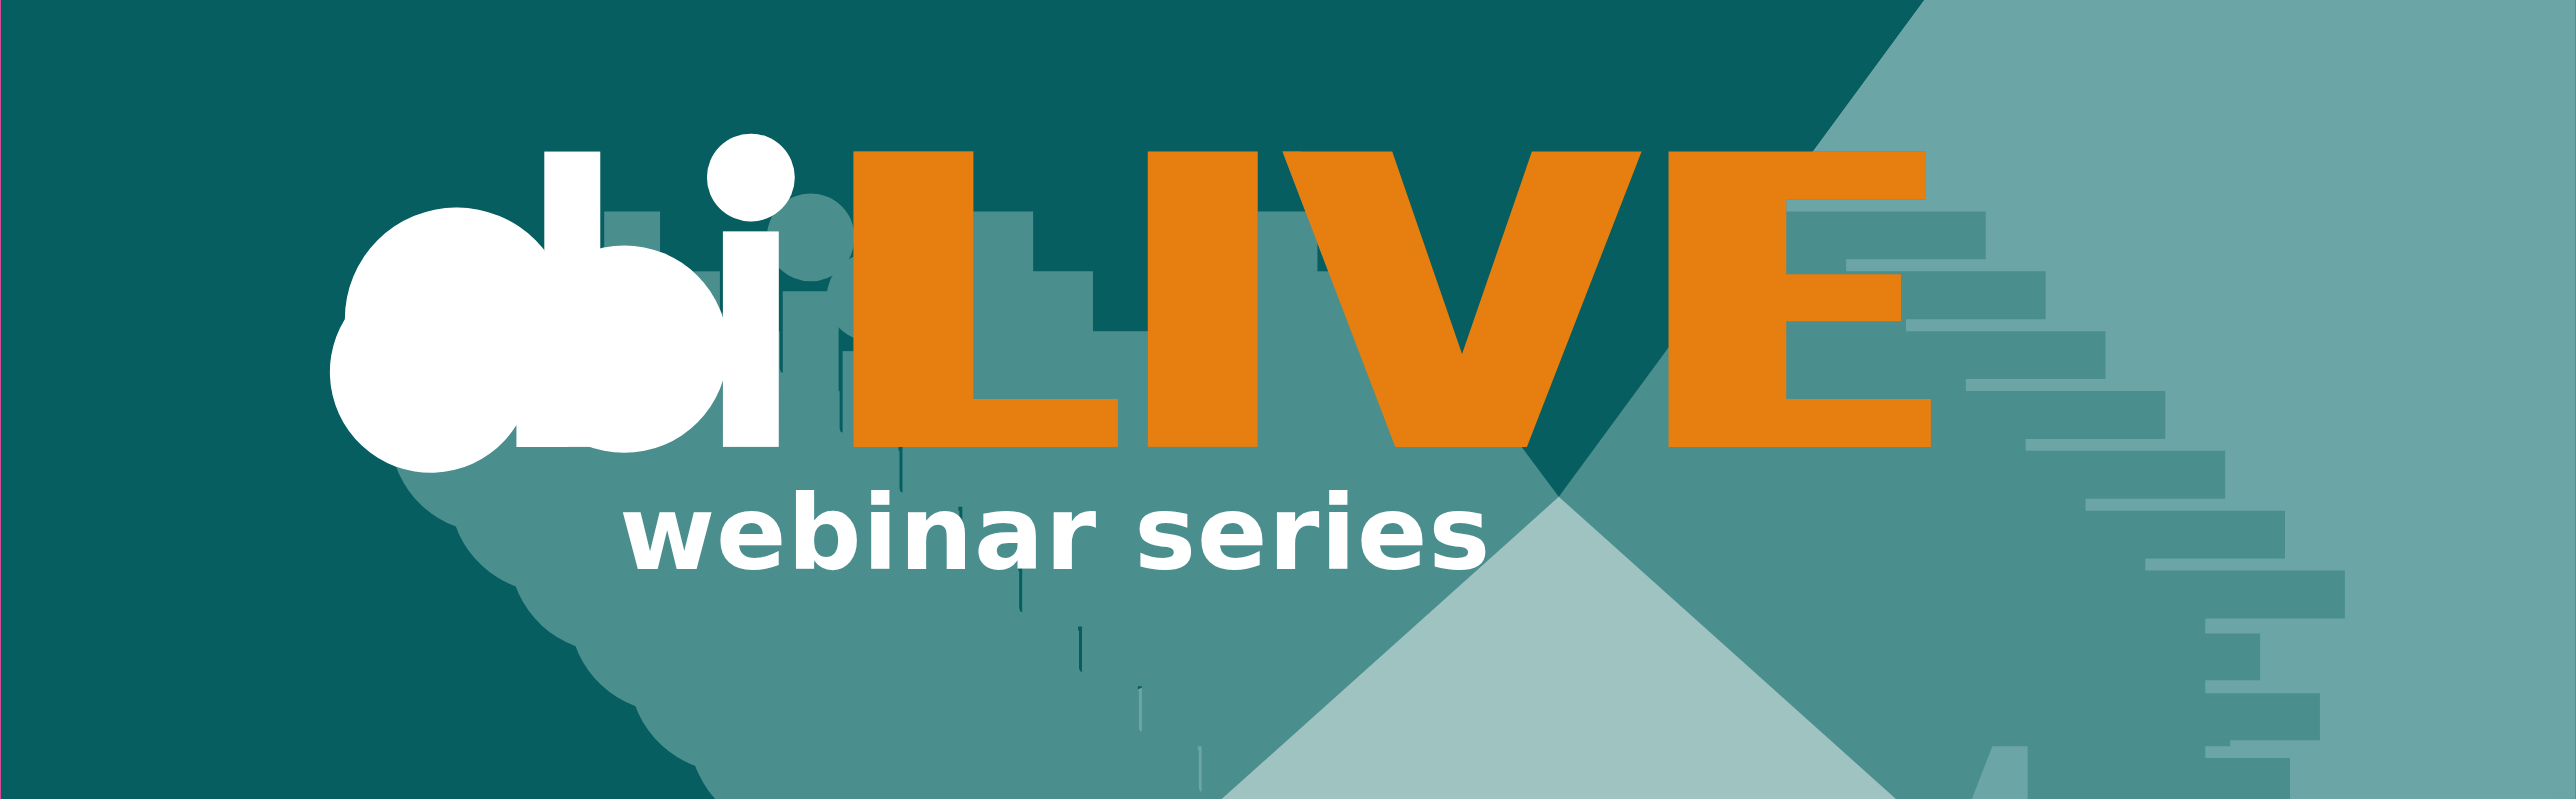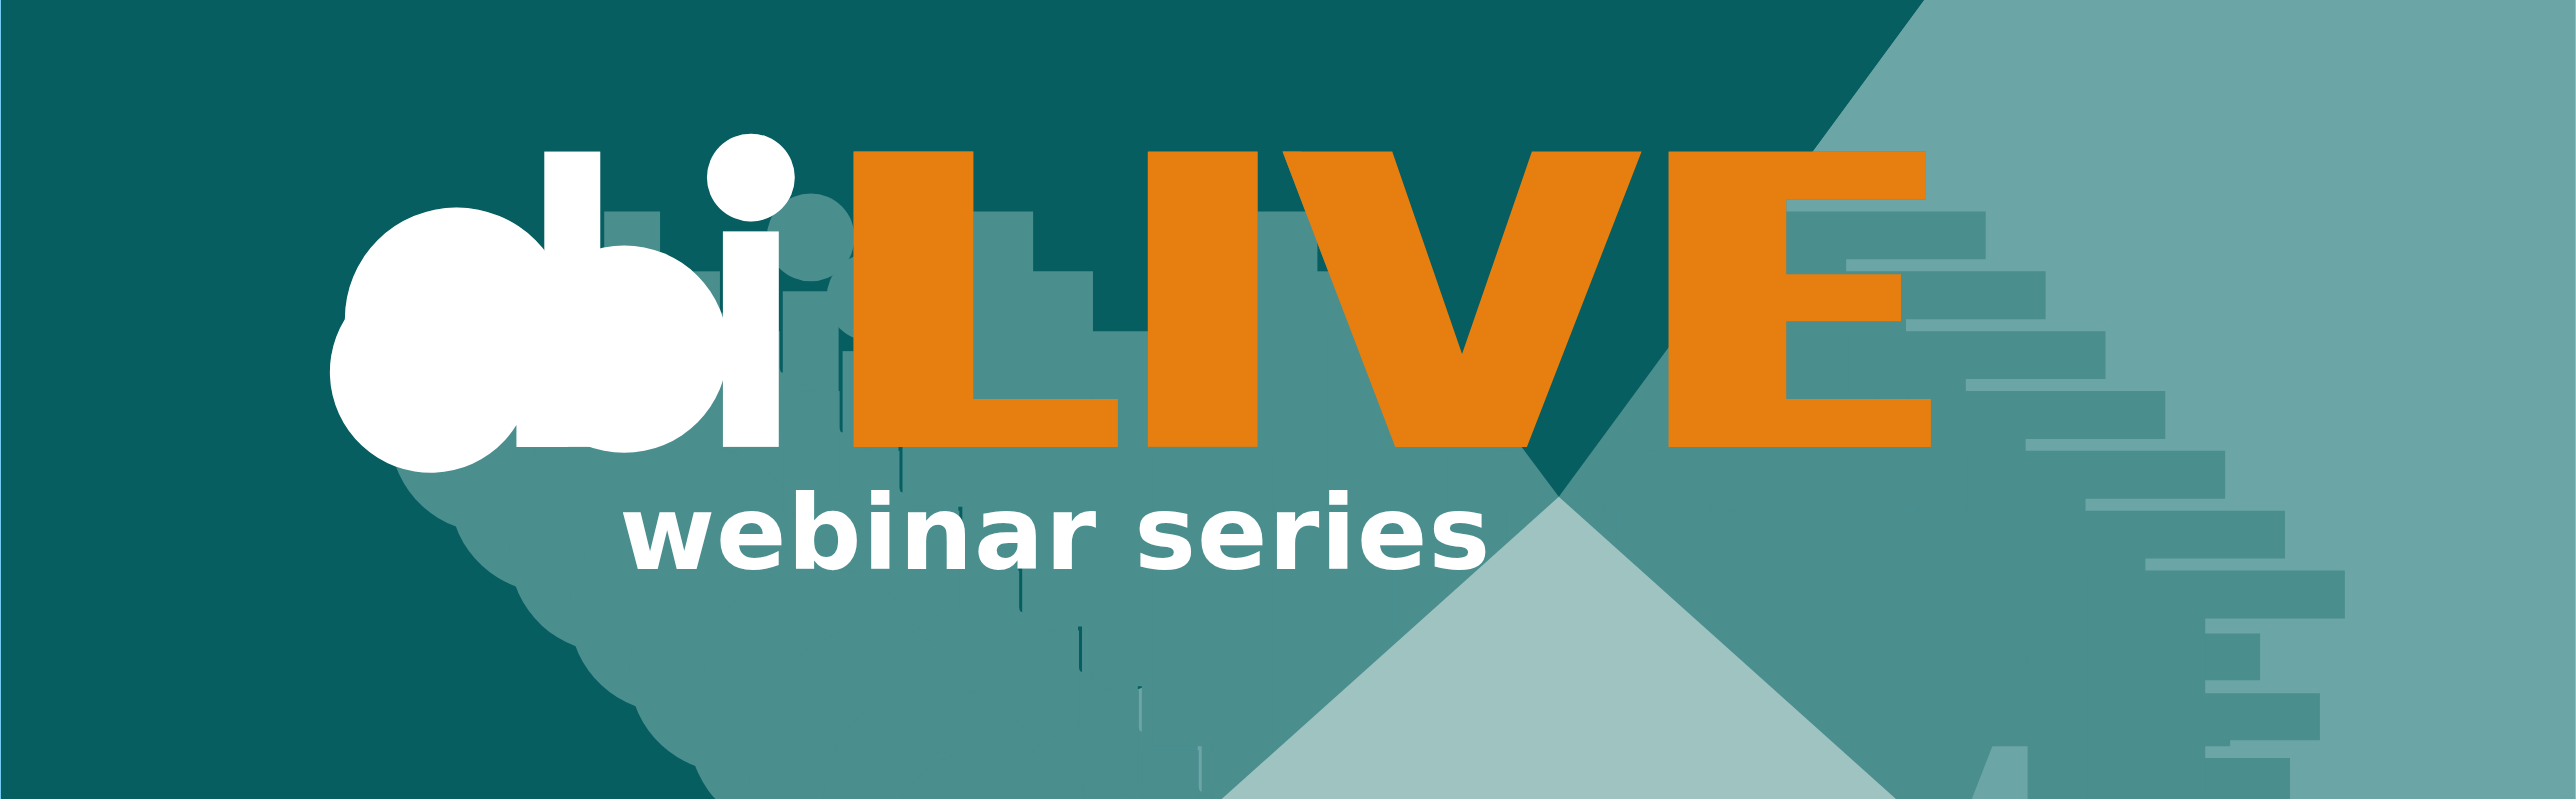--- a/index.html
+++ b/index.html
@@ -8,21 +8,21 @@
     background: #ffffff;
   }
   body {
     font-family: "Liberation Sans", sans-serif;
   }
   #banner {
     position: relative;
     width: 2576px;
     height: 799px;
     overflow: hidden;
-    background: #7dd3fc;
+    background: #ec4899;
   }
   #banner svg {
     display: block;
     width: 2576px;
     height: 799px;
   }
 </style>
 </head>
 <body>
 

